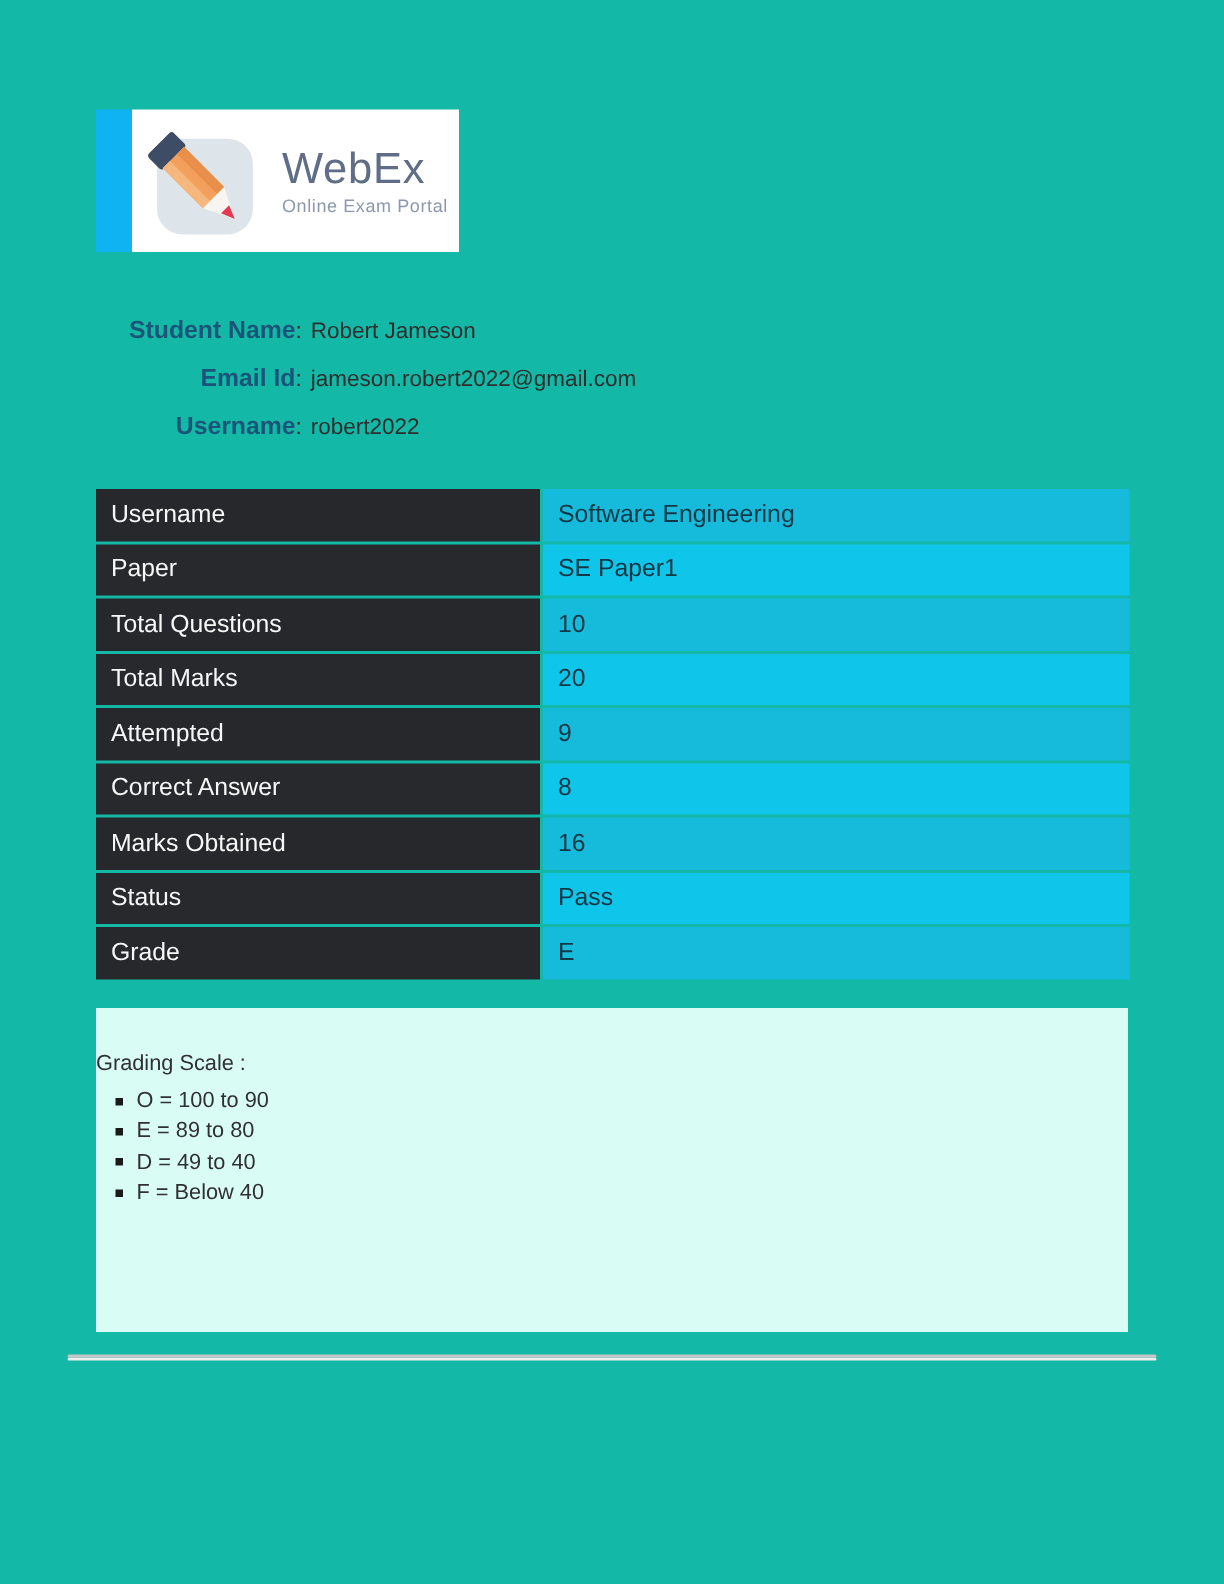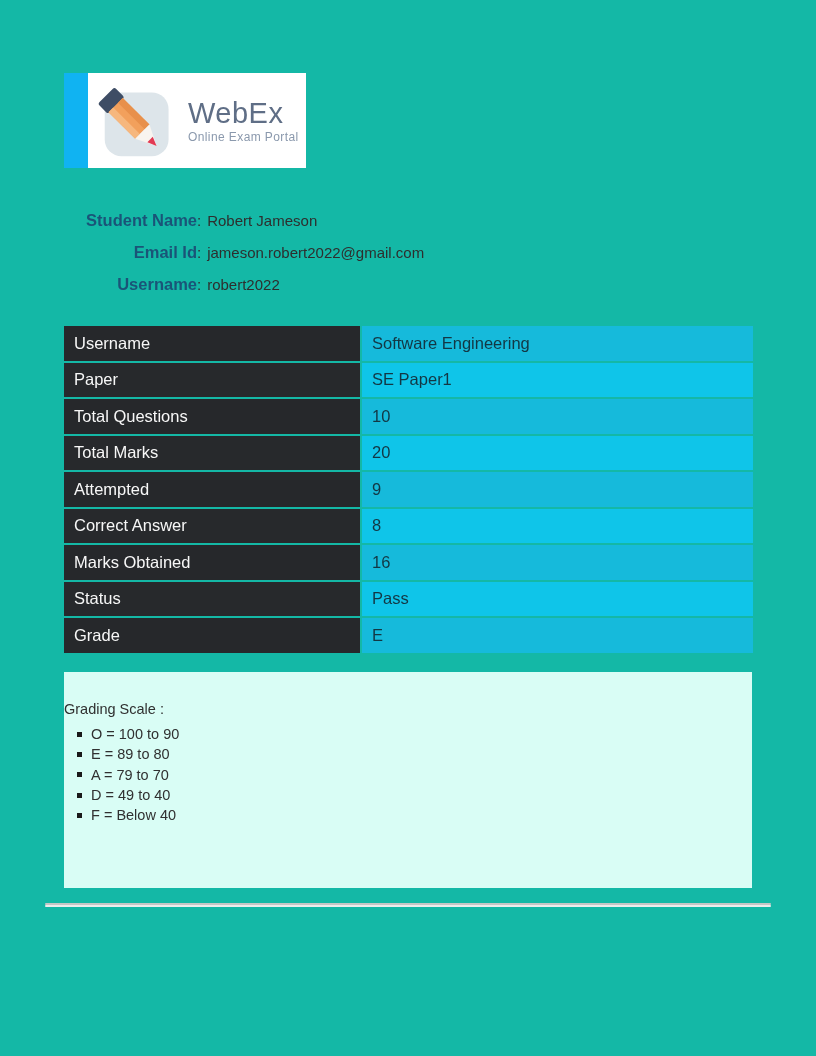--- a/index.html
+++ b/index.html
@@ -223,24 +223,20 @@
     <div class="g-item">
       <span class="sq"></span>
       <span>O = 100 to 90</span>
     </div>
     <div class="g-item">
       <span class="sq"></span>
       <span>E = 89 to 80</span>
     </div>
     <div class="g-item">
       <span class="sq"></span>
-      <span>A = 79 to 70</span>
-    </div>
-    <div class="g-item">
-      <span class="sq"></span>
       <span>D = 49 to 40</span>
     </div>
     <div class="g-item">
       <span class="sq"></span>
       <span>F = Below 40</span>
     </div>
   </div>
 
   <div class="footer-rule"></div>
 

